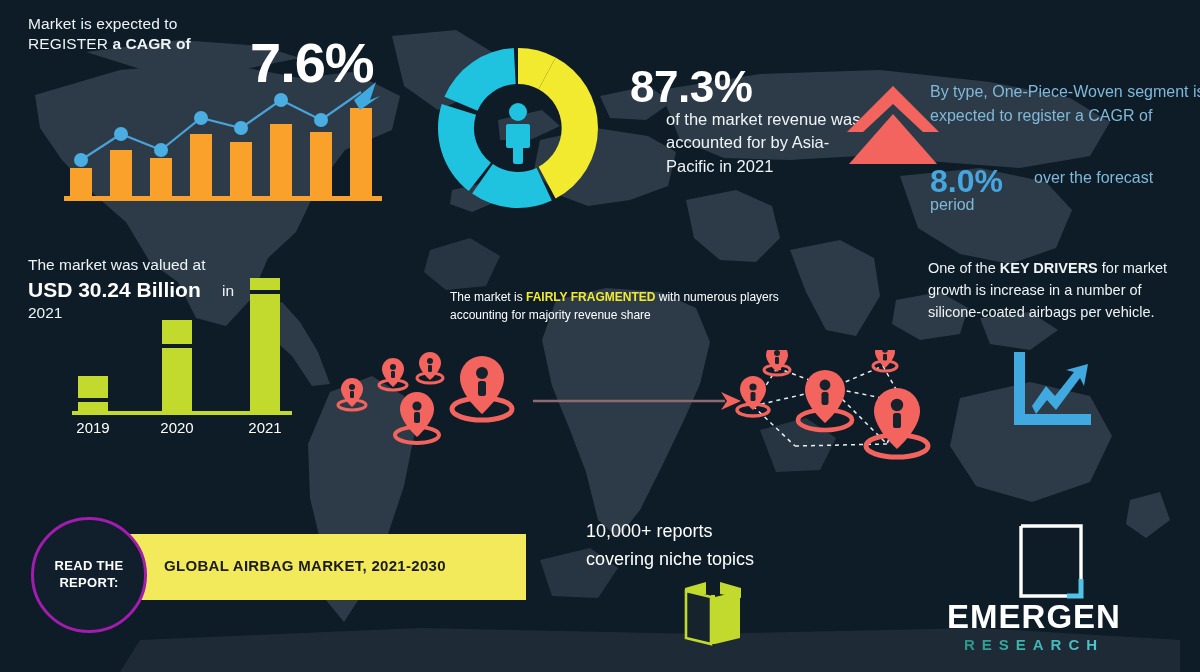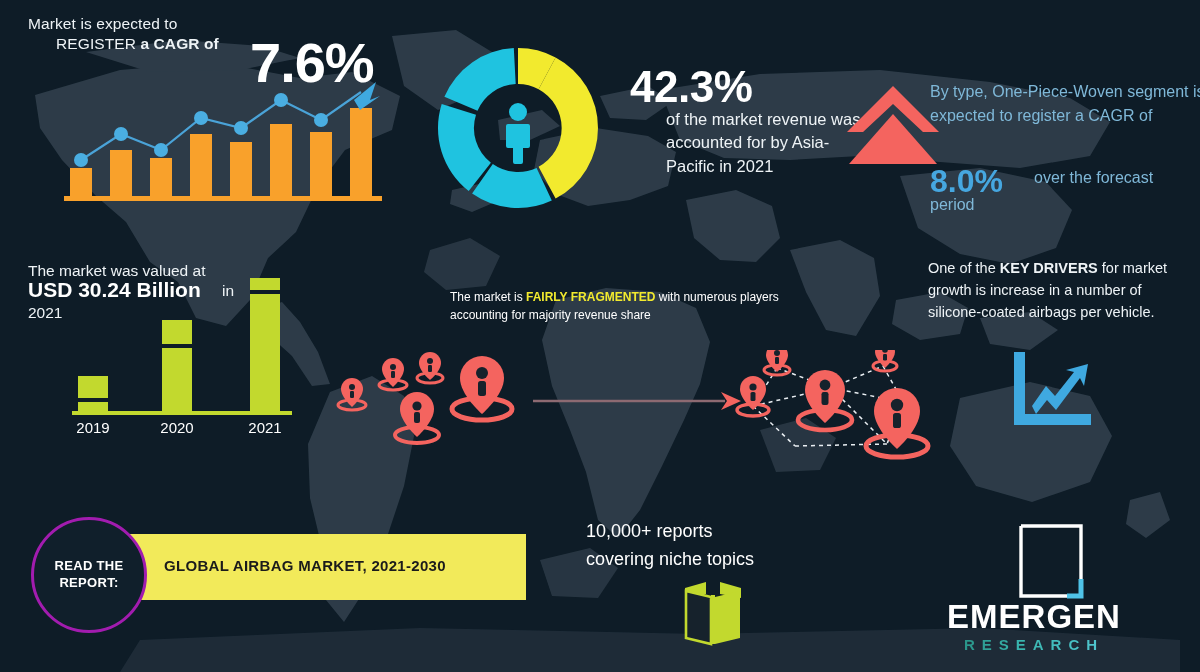--- a/index.html
+++ b/index.html
@@ -12,21 +12,21 @@
   }
   #stage{position:relative;width:1200px;height:672px;overflow:hidden;background:#0e1c27;}
   #worldmap{position:absolute;inset:0;width:1200px;height:672px;}
   .layer{position:absolute;}
 
   
   .t{position:absolute;line-height:1.32;white-space:pre-line;}
 
   
   #cagr-text{left:28px;top:14px;font-size:15.5px;color:#eef3f6;width:210px;letter-spacing:.1px;}
-  #cagr-text .b{font-weight:bold;margin-left:28px;}
+  #cagr-text .b{font-weight:bold;}
   #cagr-value{left:250px;top:18px;font-size:56px;font-weight:bold;color:#ffffff;letter-spacing:-1px;margin-top:8px;}
 
   
   #combo-chart{left:58px;top:78px;width:330px;height:125px;}
 
   
   #donut{left:432px;top:42px;width:172px;height:172px;}
 
   
   #apac-value{left:630px;top:58px;font-size:44px;font-weight:bold;color:#ffffff;letter-spacing:-.5px;}
@@ -35,21 +35,21 @@
   
   #double-arrow{left:843px;top:84px;width:100px;height:82px;}
 
   
   #bytype-text{left:930px;top:80px;width:280px;font-size:16px;color:#7fb8d8;line-height:1.5;}
   #bytype-value{left:930px;top:160px;font-size:32px;font-weight:bold;color:#46a7e0;}
   #bytype-tail{left:1034px;top:166px;font-size:16px;color:#7fb8d8;width:175px;line-height:1.5;}
   #bytype-tail2{left:930px;top:194px;font-size:16px;color:#7fb8d8;}
 
   
-  #value-line1{left:28px;top:255px;font-size:15.5px;color:#eef3f6;margin-top:6px;}
+  #value-line1{left:28px;top:255px;font-size:15.5px;color:#eef3f6;}
   #value-line2{left:28px;top:276px;font-size:21px;font-weight:bold;color:#ffffff;}
   #value-in{left:222px;top:281px;font-size:15.5px;color:#eef3f6;font-weight:normal;}
   #value-year{left:28px;top:303px;font-size:15.5px;color:#eef3f6;}
 
   
   #year-chart{left:62px;top:278px;width:250px;height:165px;}
 
   
   #frag-text{left:450px;top:288px;width:360px;font-size:12px;color:#ffffff;line-height:1.52;}
   #frag-text .hl{color:#f2ea2e;font-weight:bold;}
@@ -172,21 +172,21 @@
 
       <path fill="#1fc3e0" d="M-73.6,-31.3 A80,80 0 0,1 -4.2,-79.9 L-2.3,-43.9 A44,44 0 0,0 -40.5,-17.2 Z"></path>
 
       <g fill="#1fc3e0">
         <circle cx="0" cy="-16" r="9"></circle>
         <path d="M-10,-4 h20 a2,2 0 0 1 2,2 v20 a2,2 0 0 1 -2,2 h-5 v14 a2,2 0 0 1 -2,2 h-6 a2,2 0 0 1 -2,-2 v-14 h-5 a2,2 0 0 1 -2,-2 v-20 a2,2 0 0 1 2,-2 z"></path>
       </g>
     </g>
   </svg>
 
-  <div class="t" id="apac-value">42.3%</div>
+  <div class="t" id="apac-value">87.3%</div>
   <div class="t" id="apac-text">of the market revenue was accounted for by Asia-Pacific in 2021</div>
 
   <svg id="double-arrow" class="layer" viewBox="0 0 100 82">
     <path d="M50 2 L96 48 L80 48 L50 20 L20 48 L4 48 Z" fill="#f4645f"></path>
     <path d="M50 30 L94 80 L6 80 Z" fill="#f4645f"></path>
   </svg>
 
   <div class="t" id="bytype-text">By type, One-Piece-Woven segment is expected to register a CAGR of</div>
   <div class="t" id="bytype-value">8.0%</div>
   <div class="t" id="bytype-tail">over the forecast</div>

